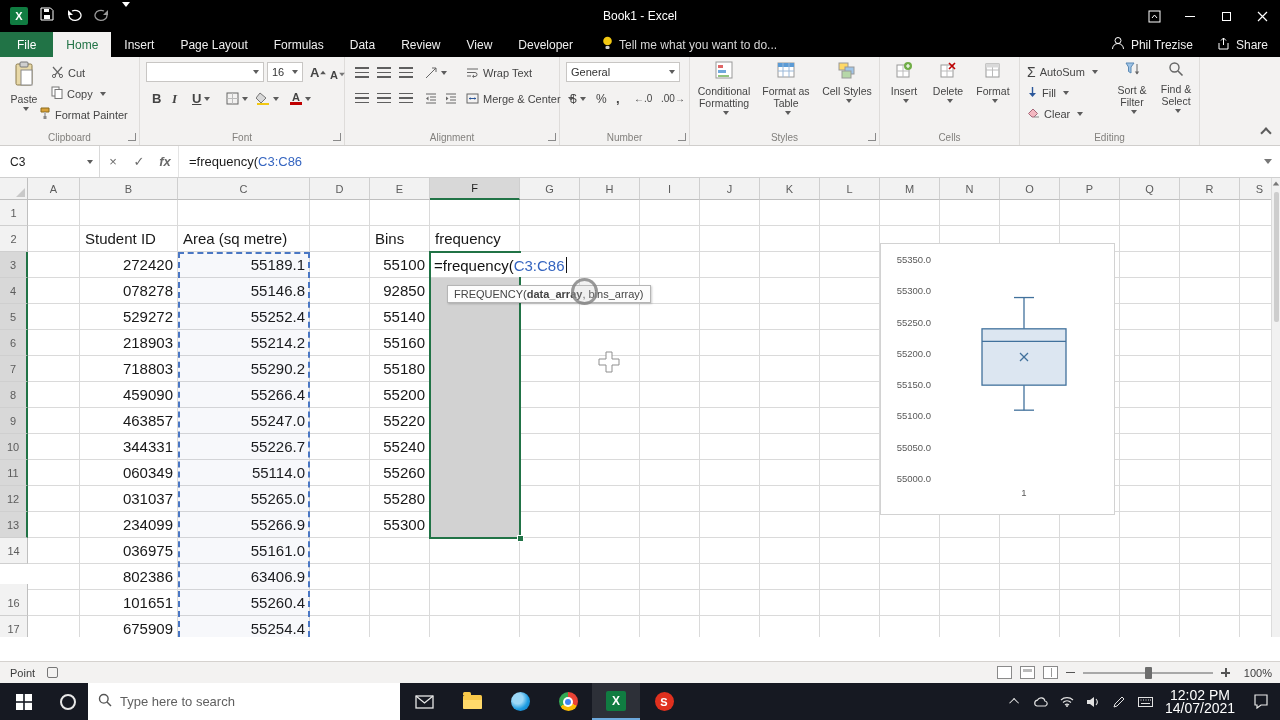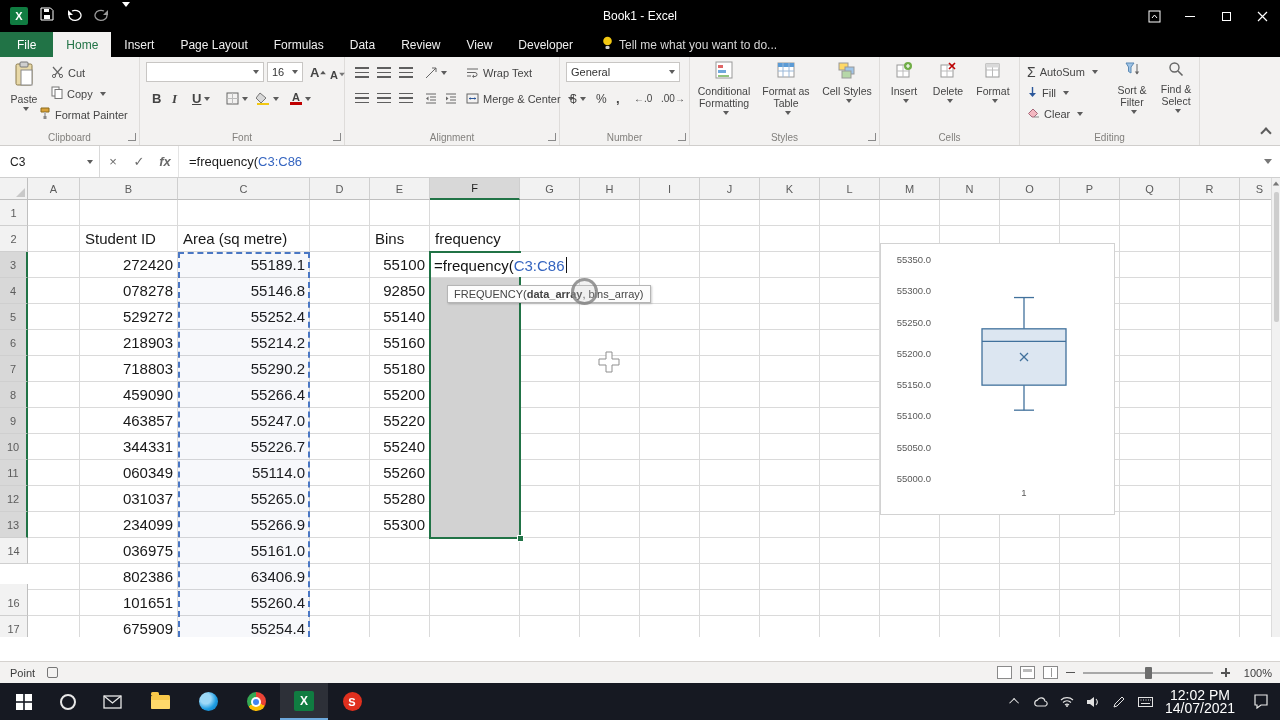--- a/index.html
+++ b/index.html
@@ -193,20 +193,37 @@
     <div class="tab">Data</div>
     <div class="tab">Review</div>
     <div class="tab">View</div>
     <div class="tab">Developer</div>
     <div class="tellme">
       <span><svg width="11" height="14" viewBox="0 0 11 14">
             <circle cx="5.5" cy="5" r="4.3" fill="#f2c811"></circle>
             <rect x="3.5" y="10" width="4" height="3" rx="1" fill="#cfcfcf"></rect>
           </svg></span>
       <span>Tell me what you want to do...</span>
+    </div>
+    <div class="tsright">
+      <div class="acct">
+        <span><svg width="14" height="14" viewBox="0 0 14 14">
+              <circle cx="7" cy="4.5" r="3" fill="none" stroke="#fff"></circle>
+              <path d="M1.5 13a5.5 5.5 0 0 1 11 0" fill="none" stroke="#fff"></path>
+            </svg></span>
+        <span>Phil Trezise</span>
+      </div>
+      <div class="share">
+        <span><svg width="13" height="13" viewBox="0 0 13 13">
+              <path d="M6.5 1v7" stroke="#fff"></path>
+              <path d="M4 3.5L6.5 1 9 3.5" fill="none" stroke="#fff"></path>
+              <path d="M2 6v6h9V6" fill="none" stroke="#fff"></path>
+            </svg></span>
+        <span>Share</span>
+      </div>
     </div>
   </div>
 
   <div class="ribbon">
 
     <div class="grp" style="left:0;width:140px">
       <div class="bigbtn" style="left:4px;width:40px">
         <span><svg width="22" height="26" viewBox="0 0 22 26">
               <rect x="3" y="3" width="16" height="21" rx="1.5" fill="#e8d9a8" stroke="#8a7a4a"></rect>
               <rect x="7" y="1" width="8" height="5" rx="1" fill="#cfcfcf" stroke="#777"></rect>
@@ -684,20 +701,27 @@
       <svg width="16" height="16" viewBox="0 0 16 16">
           <rect x="0" y="0" width="7.2" height="7.2" fill="#fff"></rect>
           <rect x="8.8" y="0" width="7.2" height="7.2" fill="#fff"></rect>
           <rect x="0" y="8.8" width="7.2" height="7.2" fill="#fff"></rect>
           <rect x="8.8" y="8.8" width="7.2" height="7.2" fill="#fff"></rect>
         </svg>
     </div>
     <div class="tbtn cort">
         <span class="cortring"></span>
       </div>
+    <div class="tsearch">
+      <span><svg width="14" height="14" viewBox="0 0 14 14">
+            <circle cx="5.8" cy="5.8" r="4.3" fill="none" stroke="#555" stroke-width="1.4"></circle>
+            <path d="M9 9l4 4" stroke="#555" stroke-width="1.5"></path>
+          </svg></span>
+      <input placeholder="Type here to search" style="">
+    </div>
     <div class="tbtn app">
         <svg width="19" height="14" viewBox="0 0 19 14">
           <rect x="1" y="1" width="17" height="12" fill="none" stroke="#e8e8e8" stroke-width="1.3"></rect>
           <path d="M1 1l8.5 7L18 1" fill="none" stroke="#e8e8e8" stroke-width="1.3"></path>
         </svg>
       </div>
     <div class="tbtn app">
         <span class="folder"></span>
       </div>
     <div class="tbtn app">

